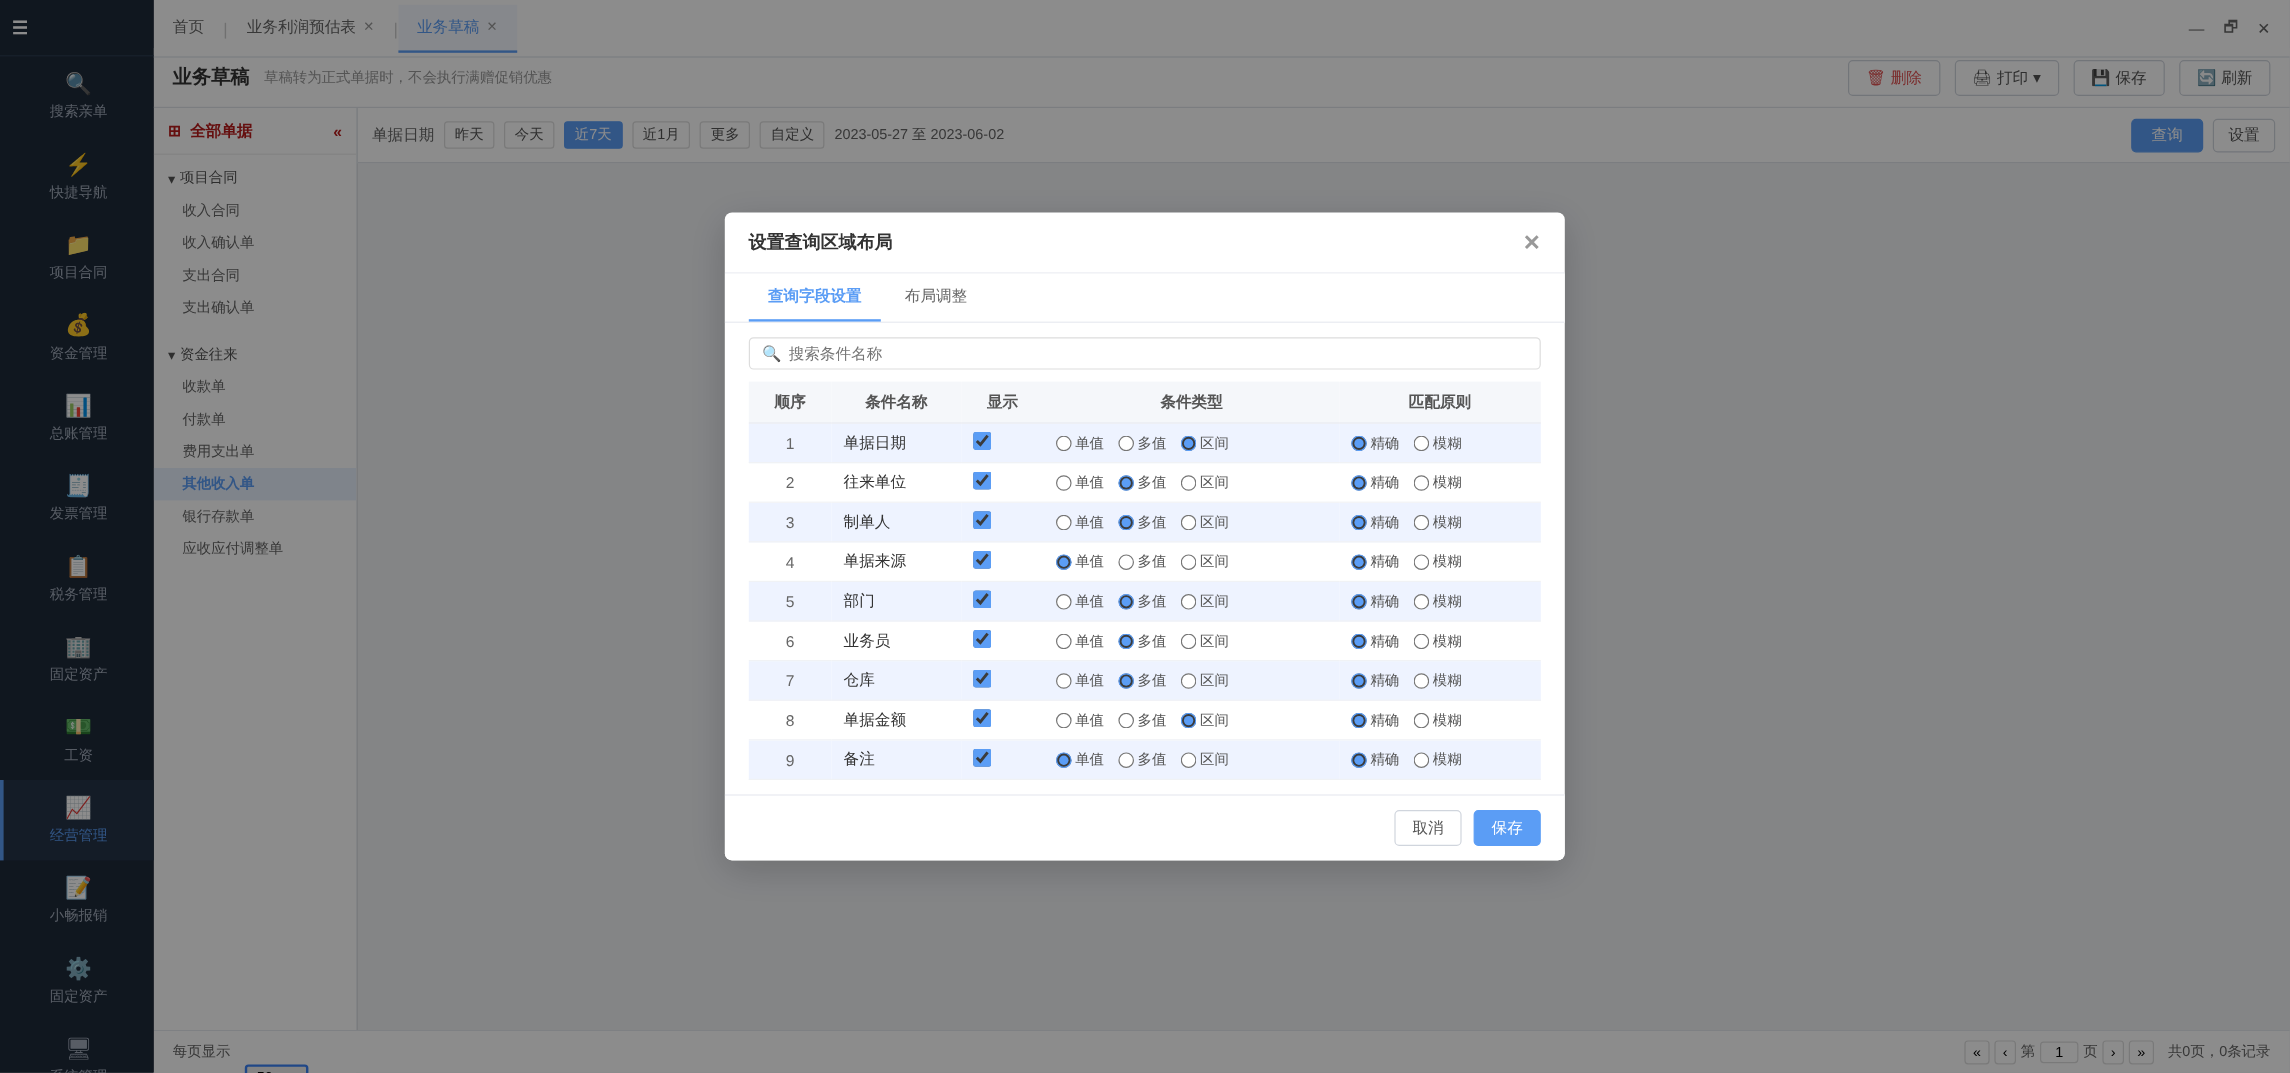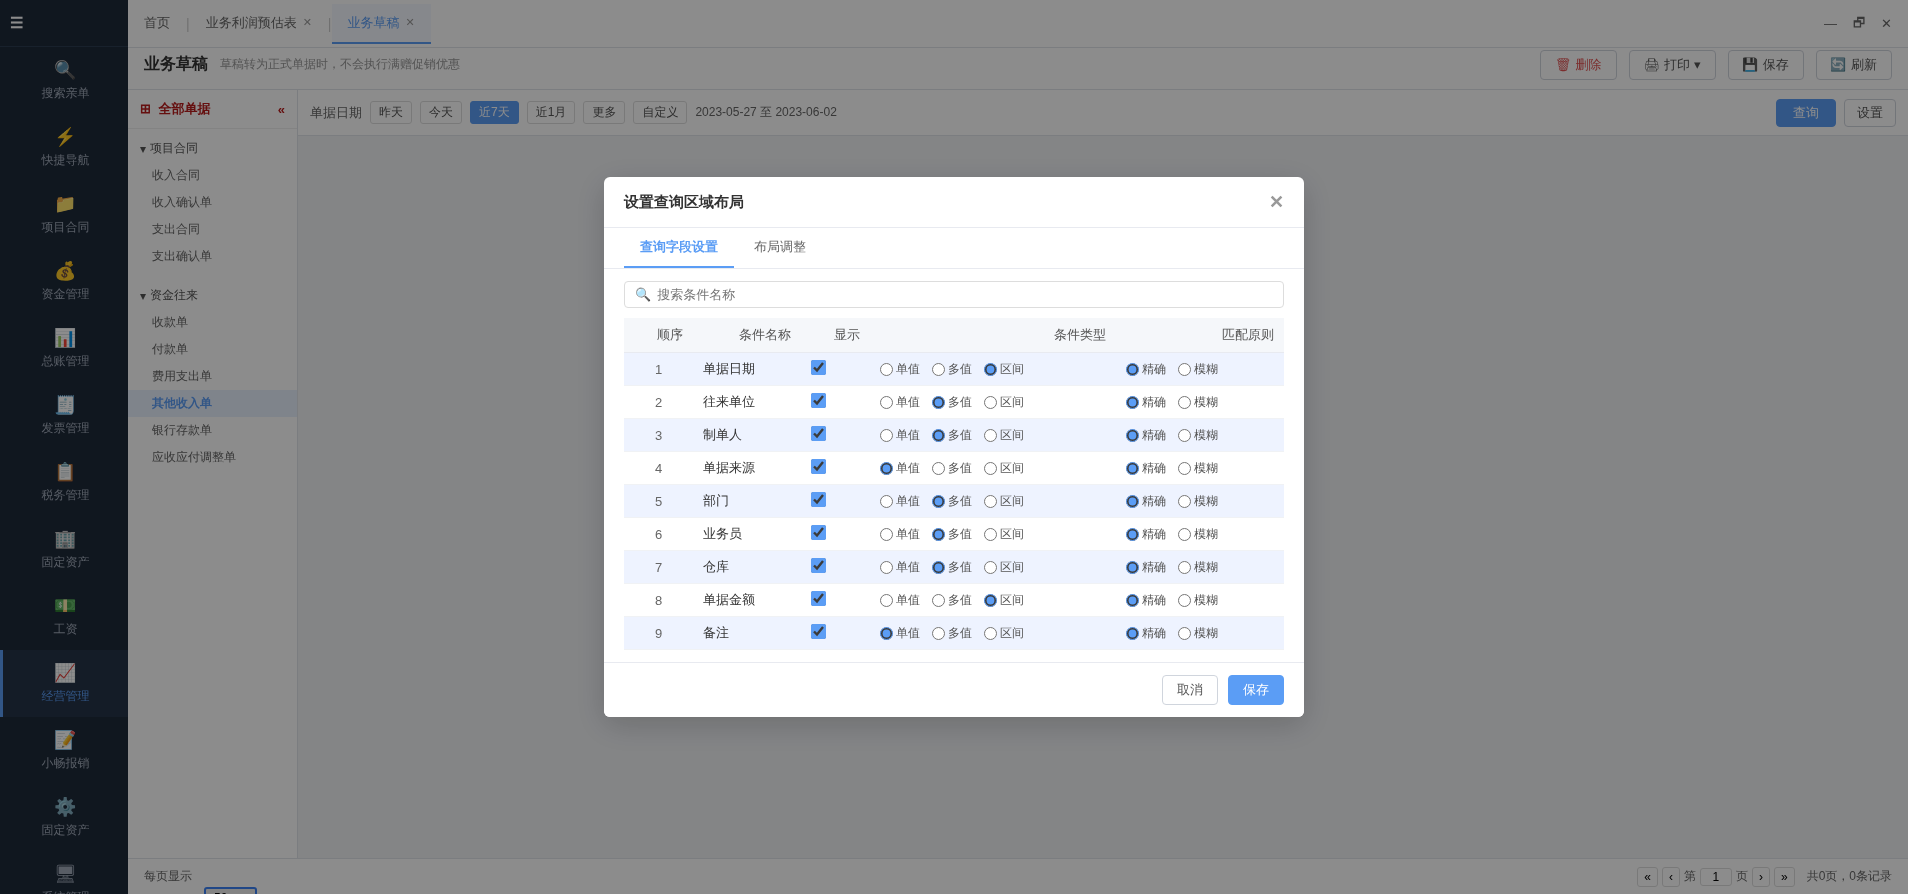--- a/index.html
+++ b/index.html
@@ -123,22 +123,22 @@
       border: 1px solid #ddd; border-radius: 4px; padding: 5px 10px;
       background: #fff; width: 100%;
     }
     .search-bar input {
       border: none; outline: none; font-size: 13px; flex: 1; background: transparent;
     }
 
     
     .settings-table { width: 100%; border-collapse: collapse; font-size: 13px; }
     .settings-table th {
-      background: #f5f7fa; padding: 8px 10px; text-align: right;
-      color: #555; font-weight: normal; border-bottom: 1px solid #e8eaf0;
+      background: #f5f7fa; padding: 8px 10px; text-align: center;
+      color: #555; font-weight: bold; border-bottom: 1px solid #e8eaf0;
     }
     .settings-table td {
       padding: 7px 10px; border-bottom: 1px solid #f0f2f5; vertical-align: middle;
     }
     .settings-table tr.row-highlight td { background: #eef3ff; }
 
     
     .radio-group { display: flex; gap: 12px; align-items: center; }
     .radio-label { display: flex; align-items: center; gap: 3px; cursor: pointer; color: #555; font-size: 12px; }
     input[type="radio"] { accent-color: #5b9df5; cursor: pointer; }

